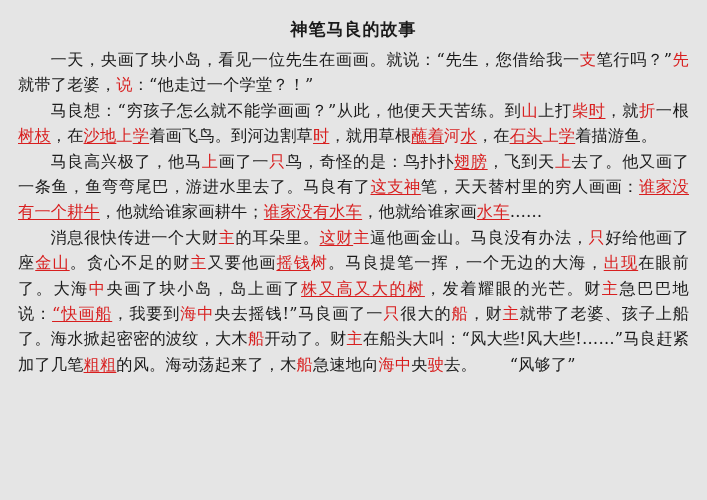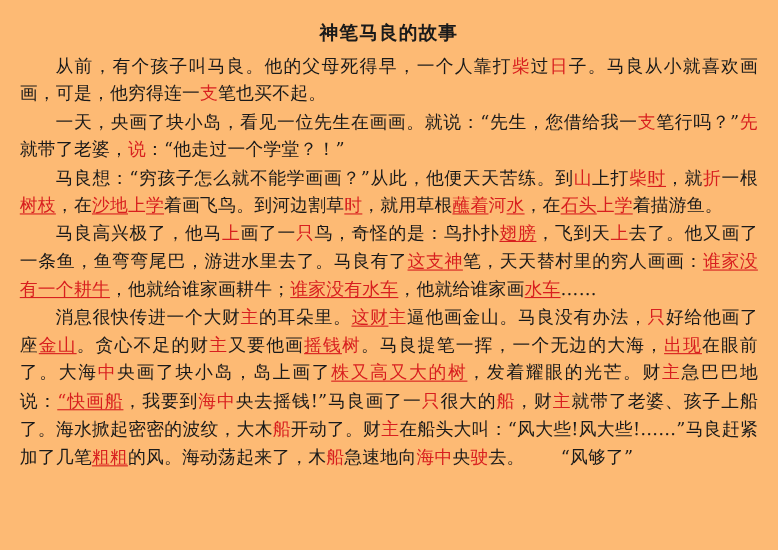--- a/index.html
+++ b/index.html
@@ -11,21 +11,21 @@
     width: 707px;
     height: 500px;
     overflow: hidden;
     font-family: "DejaVu Serif", "Liberation Serif", serif;
   }
   #page {
     width: 707px;
     height: 500px;
     box-sizing: border-box;
     padding: 14px 18px 6px 18px;
-    background: #fdba74;
+    background: #e5e5e5;
     position: relative;
   }
   #title {
     text-align: center;
     font-size: 17px;
     font-weight: bold;
     color: #1a1a1a;
     letter-spacing: 1px;
     margin: 4px 0 6px 0;
   }
@@ -50,19 +50,18 @@
     text-decoration-color: #d81f1f;
     text-underline-offset: 2px;
   }
 </style>
 </head>
 <body>
 
 <div id="page">
   <div id="title">神笔马良的故事</div>
   <div id="body-text">
-      <div class="para"><span>从前，有个孩子叫马良。他的父母死得早，一个人靠打</span><span class="r">柴</span><span>过</span><span class="r">日</span><span>子。马良从小就喜欢画画，可是，他穷得连一</span><span class="r">支</span><span>笔也买不起。</span></div>
       <div class="para"><span>一天，央画了块小岛，看见一位先生在画画。就说：“先生，您借给我一</span><span class="r">支</span><span>笔行吗？”</span><span class="r">先</span><span>就带了老婆，</span><span class="r">说</span><span>：“他走过一个学堂？！”</span></div>
       <div class="para"><span>马良</span><span>想：“穷孩子怎么就不能学画画？”从此，他便天天苦练。到</span><span class="r">山</span><span>上打</span><span class="r">柴</span><span class="ru">时</span><span>，就</span><span class="r">折</span><span>一根</span><span class="ru">树枝</span><span>，在</span><span class="ru">沙地</span><span class="r">上</span><span class="ru">学</span><span>着画飞鸟。到河边割草</span><span class="ru">时</span><span>，就用草根</span><span class="ru">蘸着</span><span class="r">河</span><span class="ru">水</span><span>，在</span><span class="ru">石头</span><span class="r">上</span><span class="ru">学</span><span>着描游鱼。</span></div>
       <div class="para"><span>马良高兴极了，他马</span><span class="r">上</span><span>画了一</span><span class="r">只</span><span>鸟，奇怪的是：鸟扑扑</span><span class="ru">翅膀</span><span>，飞到天</span><span class="r">上</span><span>去了。他又画了一条鱼，鱼弯弯尾巴，游进水里去了。马良有了</span><span class="ru">这支神</span><span>笔，天天替村里的穷人画画：</span><span class="ru">谁家没有一个耕牛</span><span>，他就给谁家画耕牛；</span><span class="ru">谁家没有水车</span><span>，他就给谁家画</span><span class="ru">水车</span><span>……</span></div>
       <div class="para"><span>消息很快传进一个大财</span><span class="r">主</span><span>的耳朵里。</span><span class="ru">这财</span><span class="r">主</span><span>逼他画金山。马良没有办法，</span><span class="r">只</span><span>好给他画了座</span><span class="ru">金山</span><span>。贪心不足的财</span><span class="r">主</span><span>又要他画</span><span class="ru">摇钱</span><span class="r">树</span><span>。马良提笔一挥，一个无边的大海，</span><span class="ru">出现</span><span>在眼前了。大海</span><span class="r">中</span><span>央画了块小岛，岛上画了</span><span class="ru">株又高又大的树</span><span>，发着耀眼的光芒。财</span><span class="r">主</span><span>急巴巴地说：</span><span class="ru">“快画船</span><span>，我要到</span><span class="r">海</span><span class="r">中</span><span>央去摇钱!”马良画了一</span><span class="r">只</span><span>很大的</span><span class="r">船</span><span>，财</span><span class="r">主</span><span>就带了老婆、孩子上船了。海水掀起密密的波纹，大木</span><span class="r">船</span><span>开动了。财</span><span class="r">主</span><span>在船头大叫：“风大些!风大些!……”马良赶紧加了几笔</span><span class="ru">粗粗</span><span>的风。海动荡起来了，木</span><span class="r">船</span><span>急速地向</span><span class="r">海</span><span class="r">中</span><span>央</span><span class="r">驶</span><span>去。　　“风够了”</span></div>
     </div>
 </div>
 
 </body></html>

